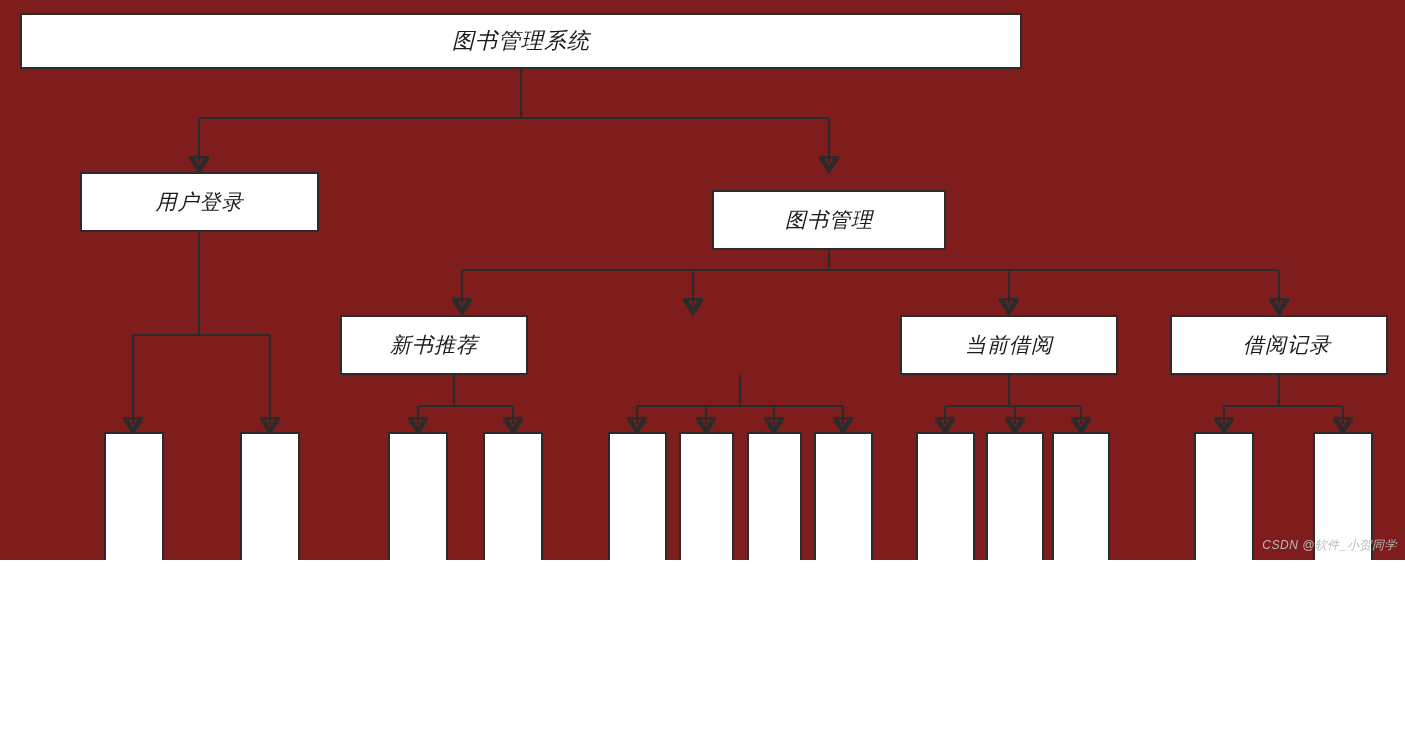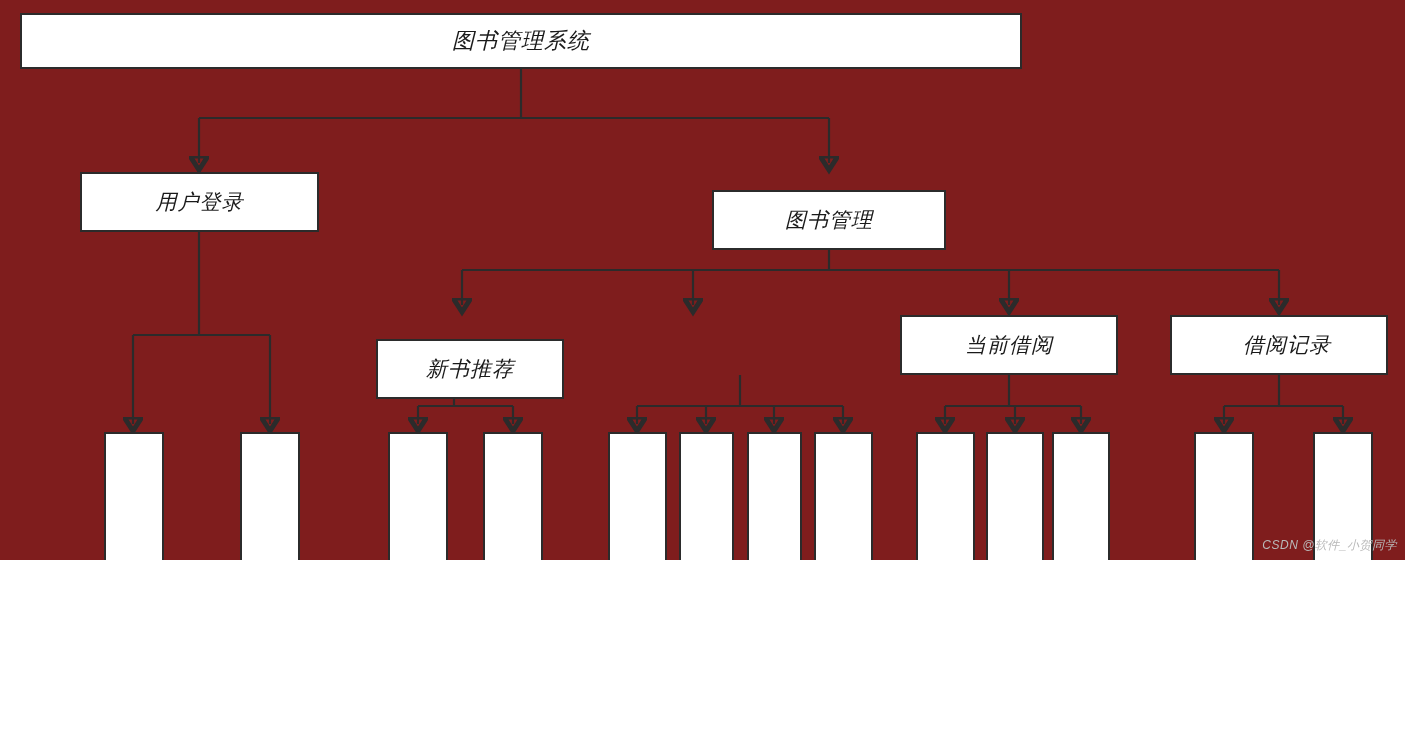--- a/index.html
+++ b/index.html
@@ -125,21 +125,21 @@
     <span>图书管理系统</span>
   </div>
 
   <div class="node horiz" style="left:80px; top:172px; width:239px; height:60px;">
     <span>用户登录</span>
   </div>
   <div class="node horiz" style="left:712px; top:172px; width:234px; height:60px;margin-top:18px;">
     <span>图书管理</span>
   </div>
 
-  <div class="node horiz" style="left:376px; top:315px; width:188px; height:60px;margin-top:24px;">
+  <div class="node horiz" style="left:340px; top:315px; width:188px; height:60px;">
     <span>新书推荐</span>
   </div>
   <div class="node horiz" style="left:900px; top:315px; width:218px; height:60px;">
     <span>当前借阅</span>
   </div>
   <div class="node horiz" style="left:1170px; top:315px; width:218px; height:60px;padding-left:16px;">
     <span>借阅记录</span>
   </div>
 
   <div class="node vert" style="left:104px; top:432px; width:60px; height:302px;">

